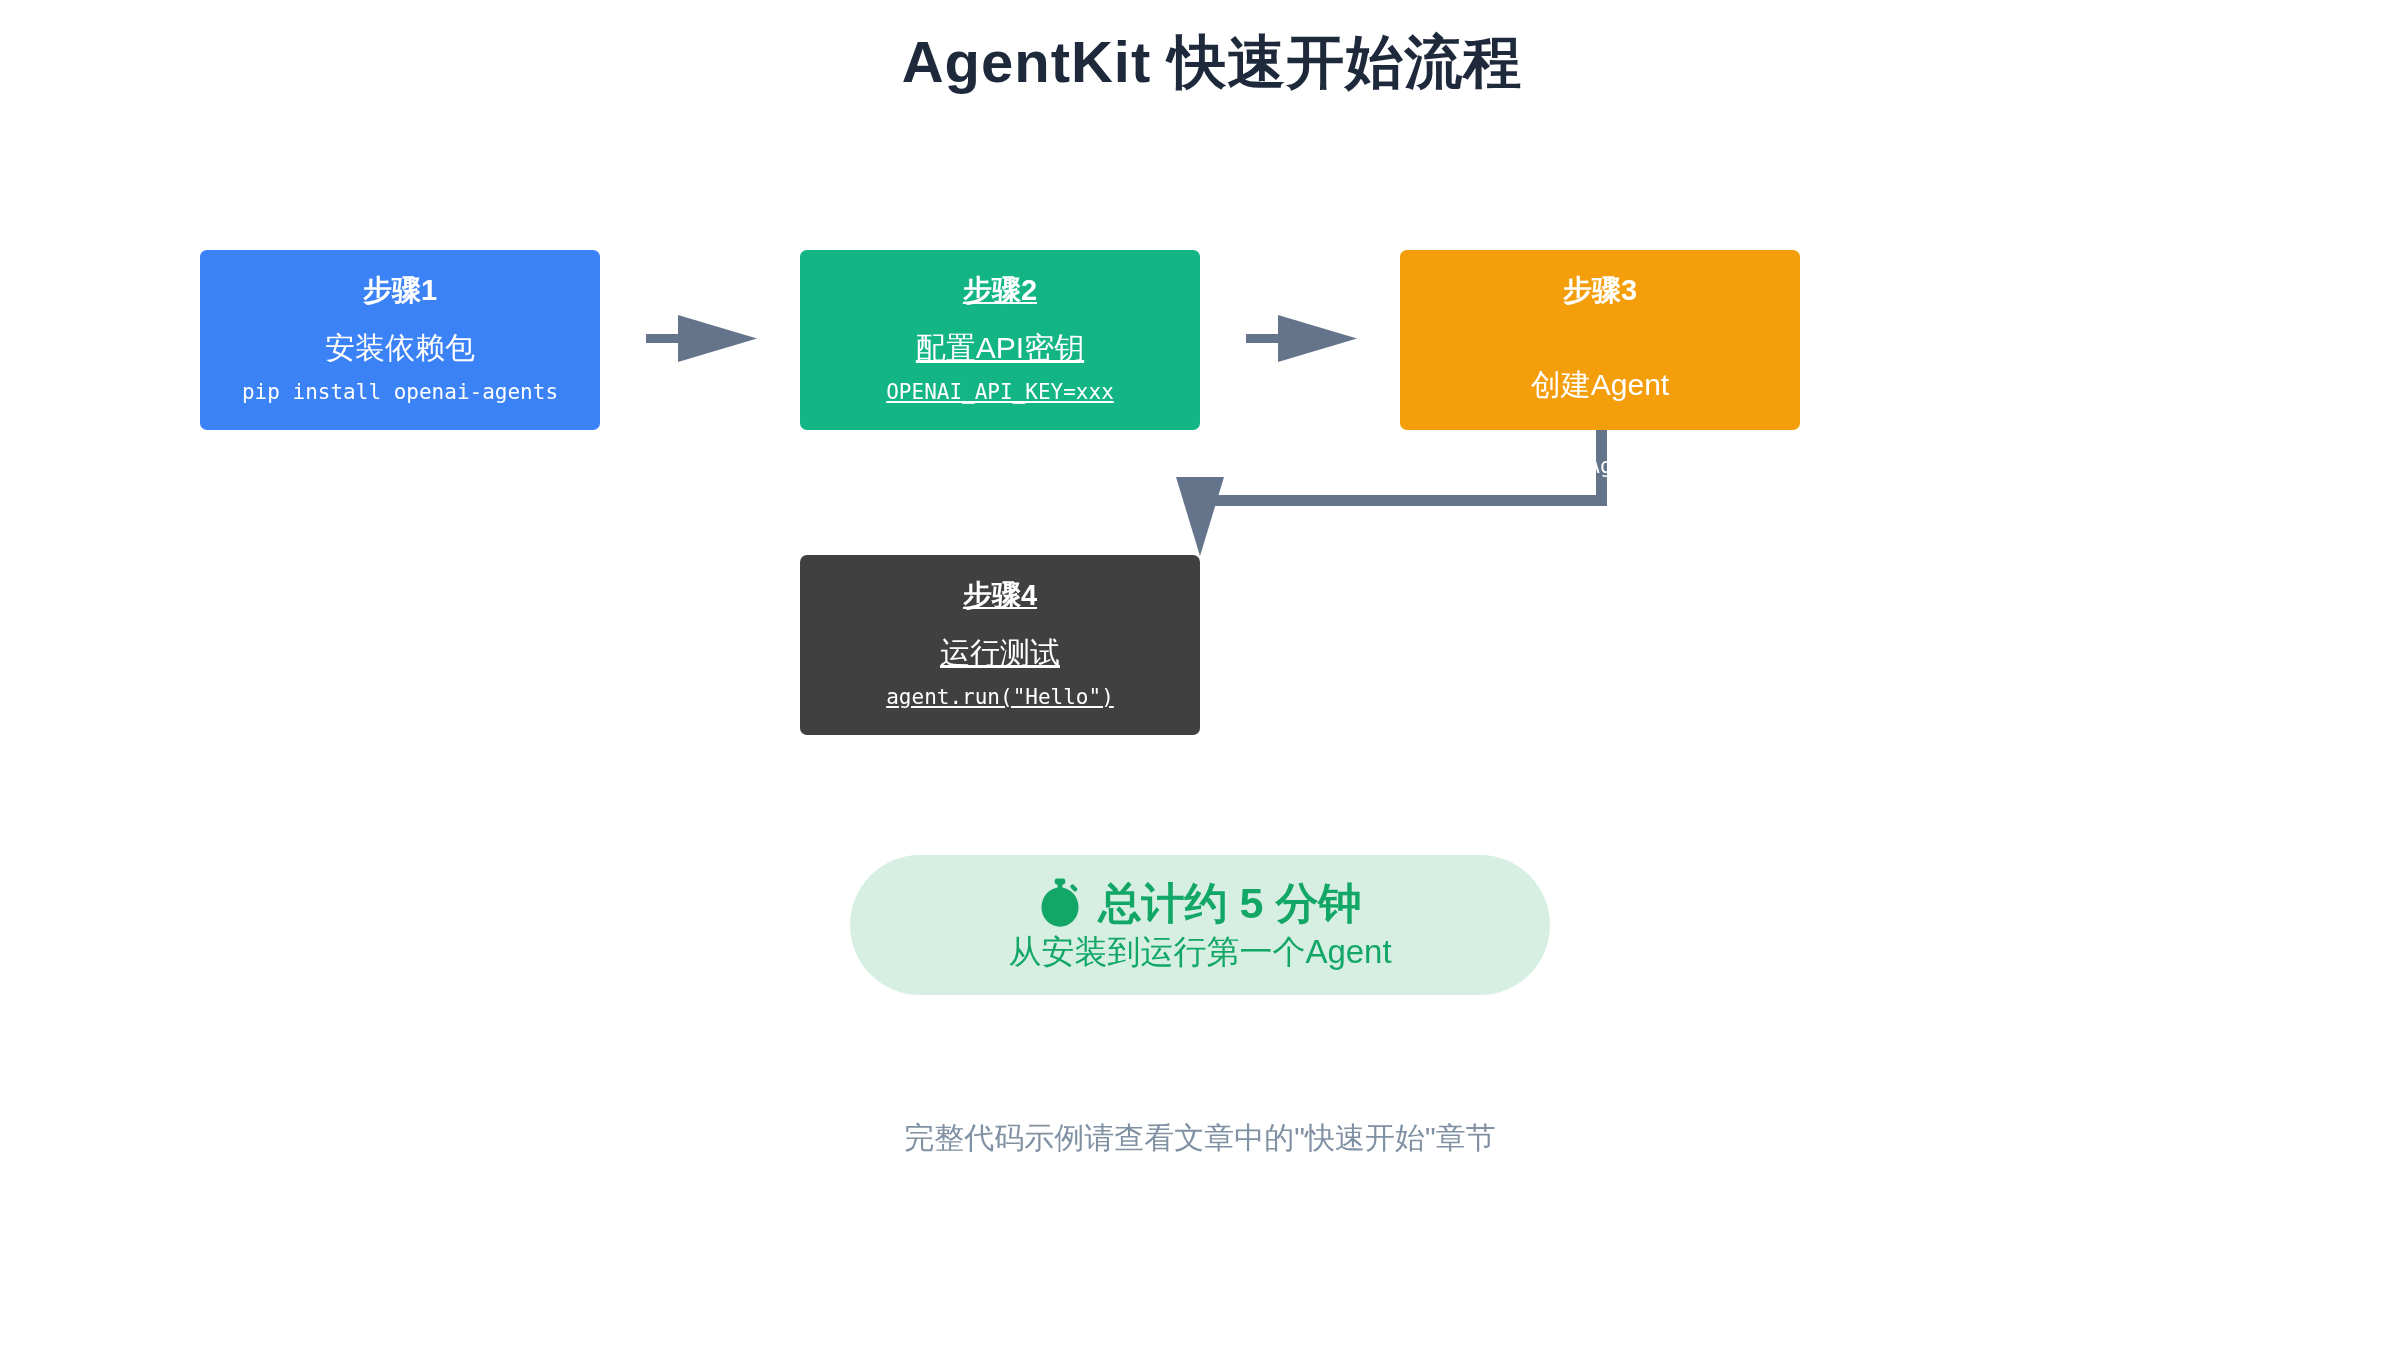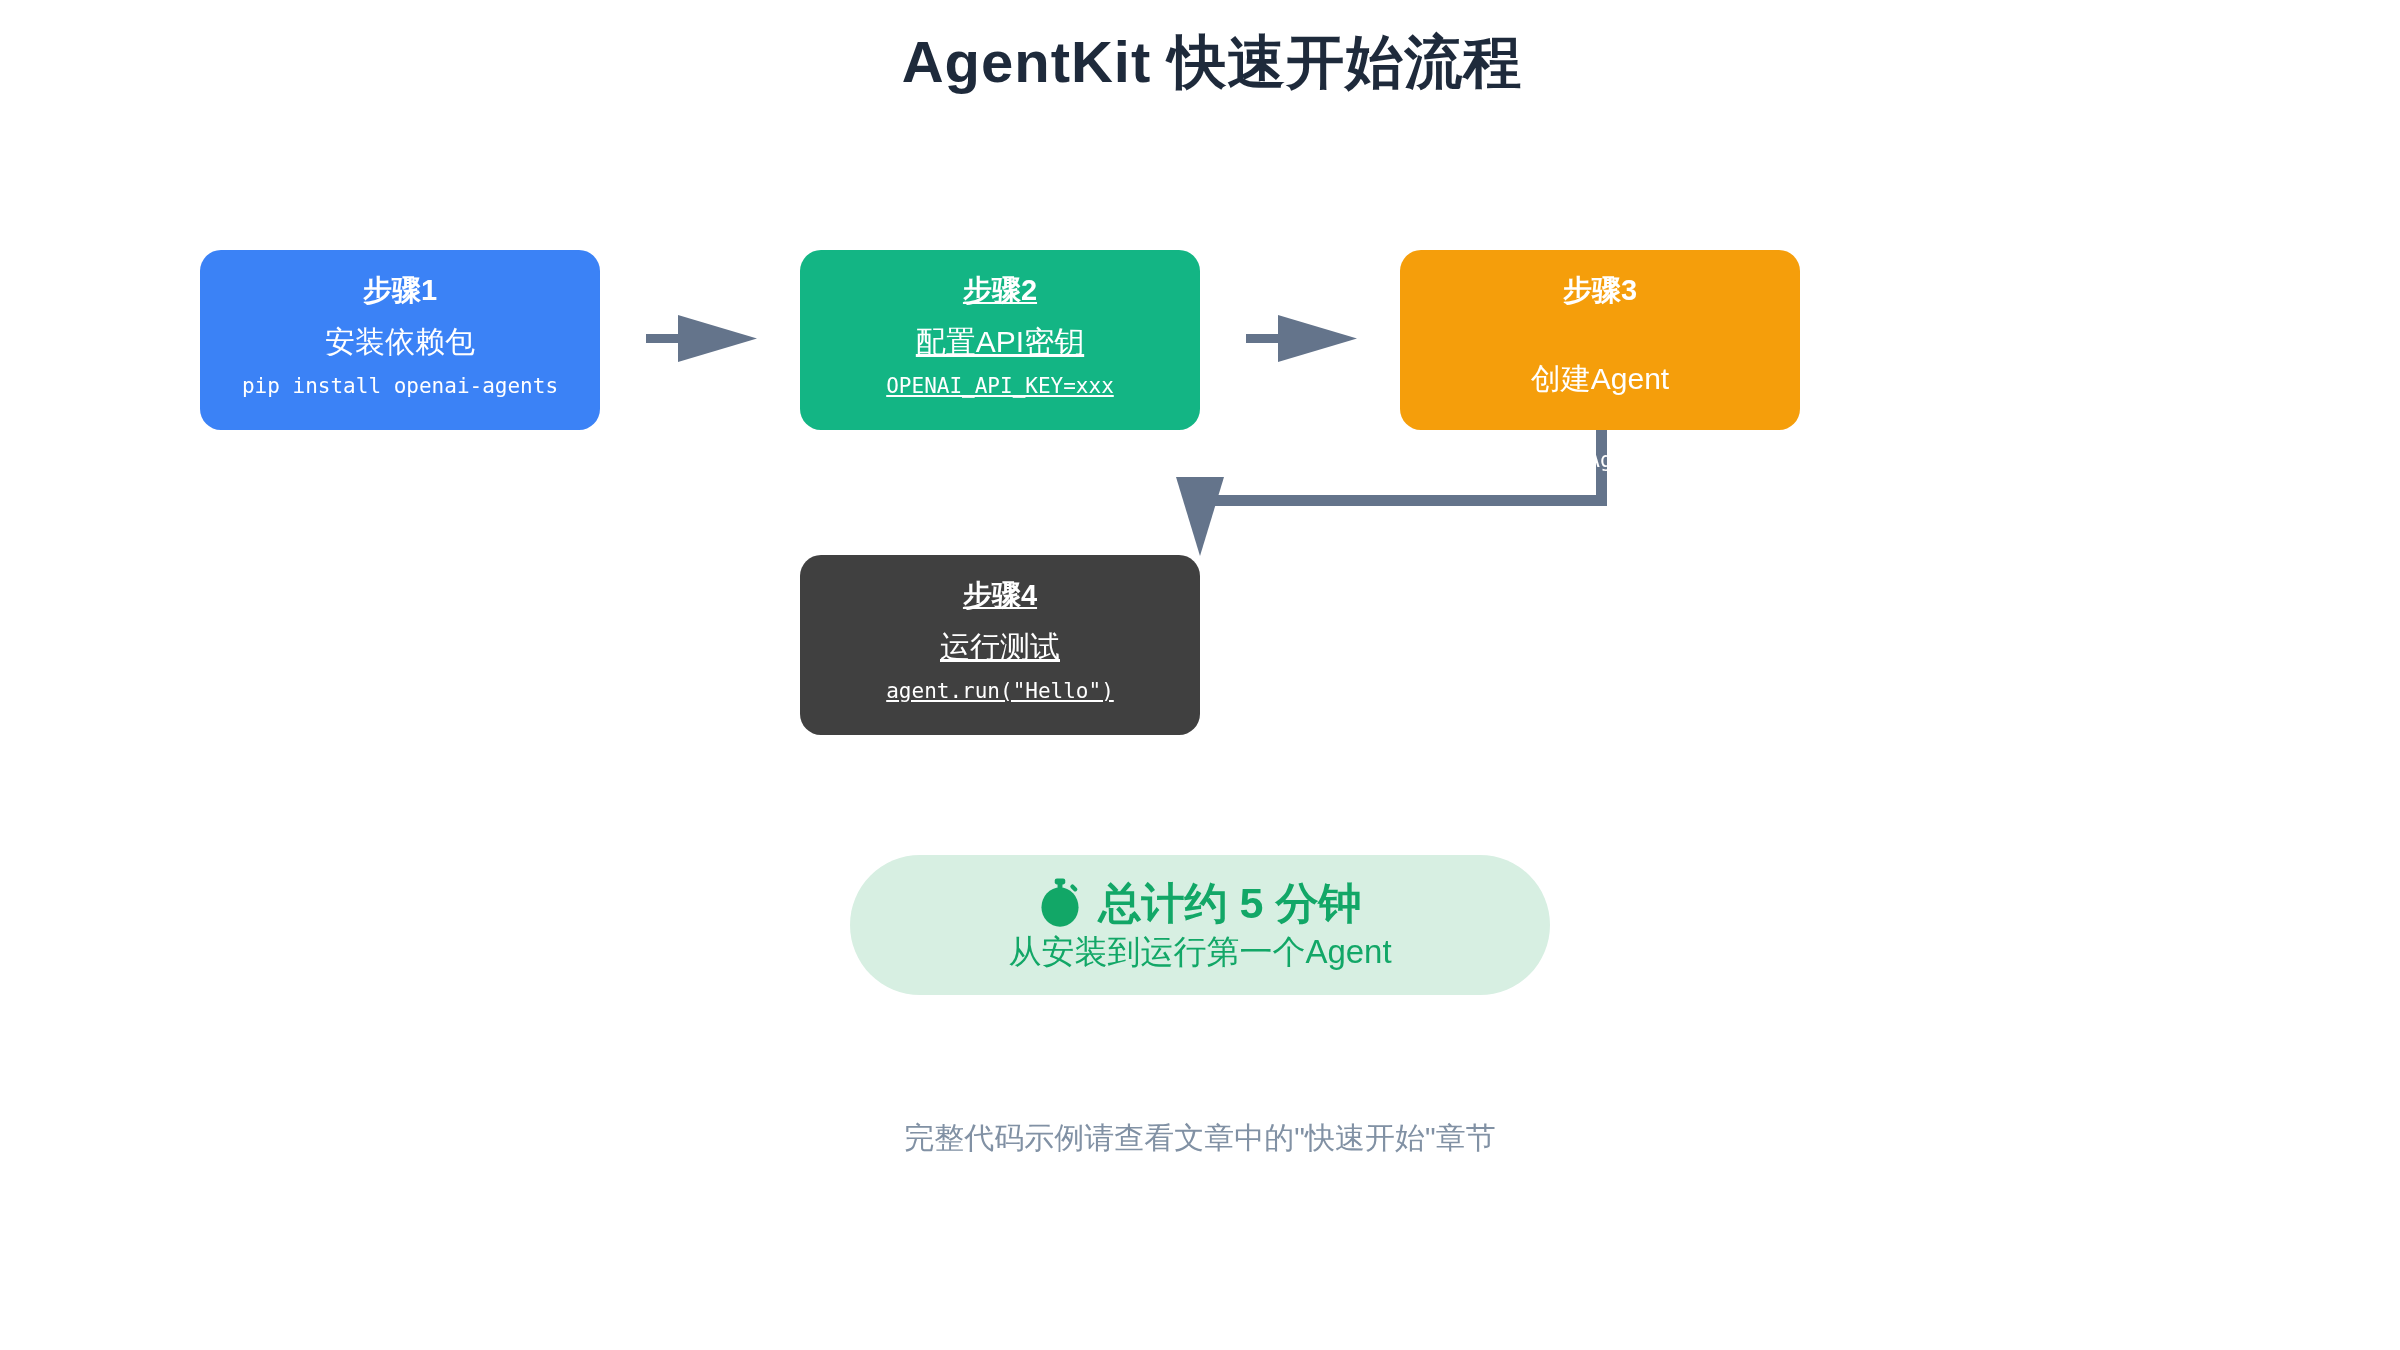--- a/index.html
+++ b/index.html
@@ -9,30 +9,30 @@
   .page-title{
     position:absolute;top:24px;left:12px;width:100%;margin:0;
     text-align:center;font-size:58px;font-weight:700;letter-spacing:1px;
     color:var(--title,#1E2A3B);
   }
 
   .connectors{position:absolute;left:0;top:0;width:2400px;height:1350px;pointer-events:none;}
   .arrow-fill{fill:var(--arrow,#64748B);}
 
   .step{
-    position:absolute;width:400px;height:180px;border-radius:21px;
+    position:absolute;width:400px;height:180px;border-radius:7px;
     color:var(--card-text,#ffffff);text-align:center;box-sizing:border-box;
     display:flex;flex-direction:column;align-items:center;padding-top:24px;
   }
   .step-1{left:200px;top:250px;}
   .step-2{left:800px;top:250px;text-decoration:underline;}
   .step-3{left:1400px;top:250px;gap:37px;}
   .step-4{left:800px;top:555px;}
   .step-label{font-size:29px;font-weight:700;line-height:32px;}
-  .step-name{font-size:30px;line-height:32px;margin-top:20px;}
+  .step-name{font-size:30px;line-height:32px;margin-top:26px;}
   .step-code{font-size:21px;line-height:24px;margin-top:16px;font-family:"DejaVu Sans Mono","Liberation Mono",monospace;}
 
   .pill{
     position:absolute;left:850px;top:855px;width:700px;height:140px;
     border-radius:70px;background:var(--pill-bg,#D7EFE2);
     display:flex;flex-direction:column;align-items:center;justify-content:center;
   }
   .pill-title-row{display:flex;align-items:center;gap:18px;color:var(--pill-text,#12A767);}
   .pill-title{font-size:43px;font-weight:700;line-height:48px;}
   .stopwatch-svg{display:block;}

